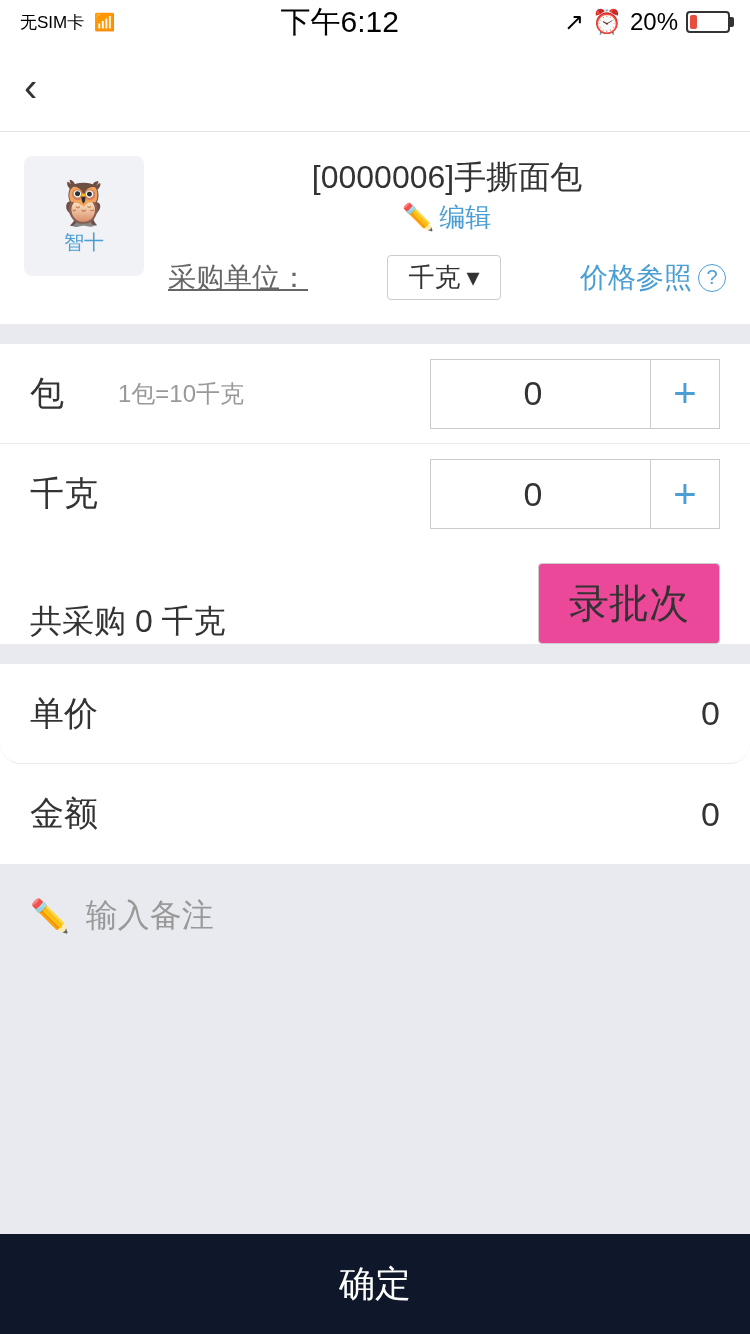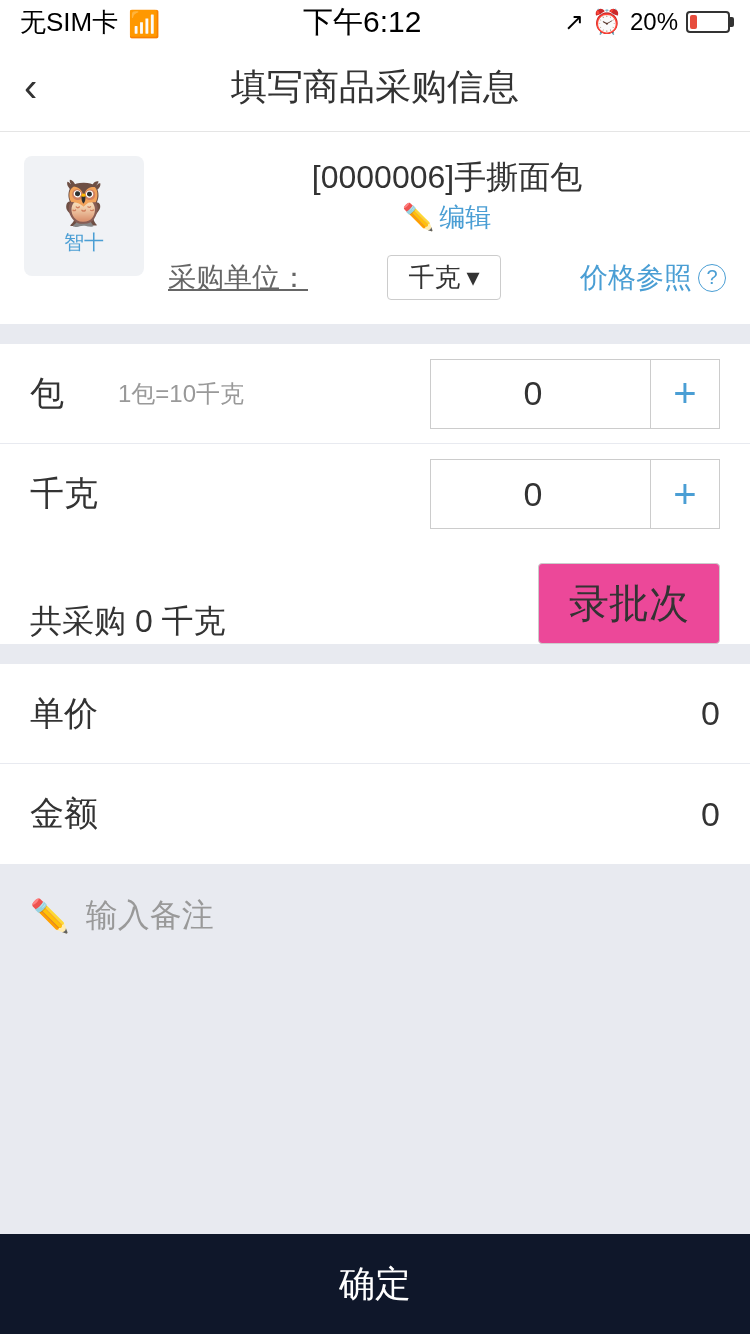--- a/index.html
+++ b/index.html
@@ -18,21 +18,21 @@
       width: 100%;
       height: 44px;
       background: #fff;
       display: flex;
       align-items: center;
       justify-content: space-between;
       padding: 0 20px;
       font-size: 28px;
       color: #000;
     }
-    .status-left { display: flex; align-items: flex-end; gap: 10px; font-size: 26px; }
+    .status-left { display: flex; align-items: center; gap: 10px; font-size: 17px; }
     .status-center { font-size: 30px; font-weight: 500; }
     .status-right { display: flex; align-items: center; gap: 8px; font-size: 24px; }
     .battery {
       display: inline-flex;
       align-items: center;
       gap: 2px;
     }
     .battery-body {
       width: 44px;
       height: 22px;
@@ -250,20 +250,21 @@
       background: #fff;
       margin-top: 0;
     }
     .price-row {
       display: flex;
       align-items: center;
       justify-content: space-between;
       padding: 0 30px;
       height: 100px;
       border-bottom: 1px solid #e8eaf0;
+      border-radius: 21px;
     }
     .price-row:last-child {
       border-bottom: none;
     }
     .price-label {
       font-size: 34px;
       color: #333;
     }
     .price-value {
       font-size: 34px;
@@ -338,21 +339,20 @@
       <div class="battery">
         <div class="battery-body">
           <div class="battery-fill"></div>
         </div>
       </div>
     </div>
   </div>
 
   <div class="nav-bar">
     <div class="nav-back">‹</div>
-    <div class="nav-title">填写商品采购信息</div>
   </div>
 
   <div class="product-card">
     <div class="product-image">
       <span style="font-size:44px;">🦉</span>
       <span class="brand-text">智十</span>
     </div>
     <div class="product-info">
       <div class="product-name-row">
         <div class="product-name">

